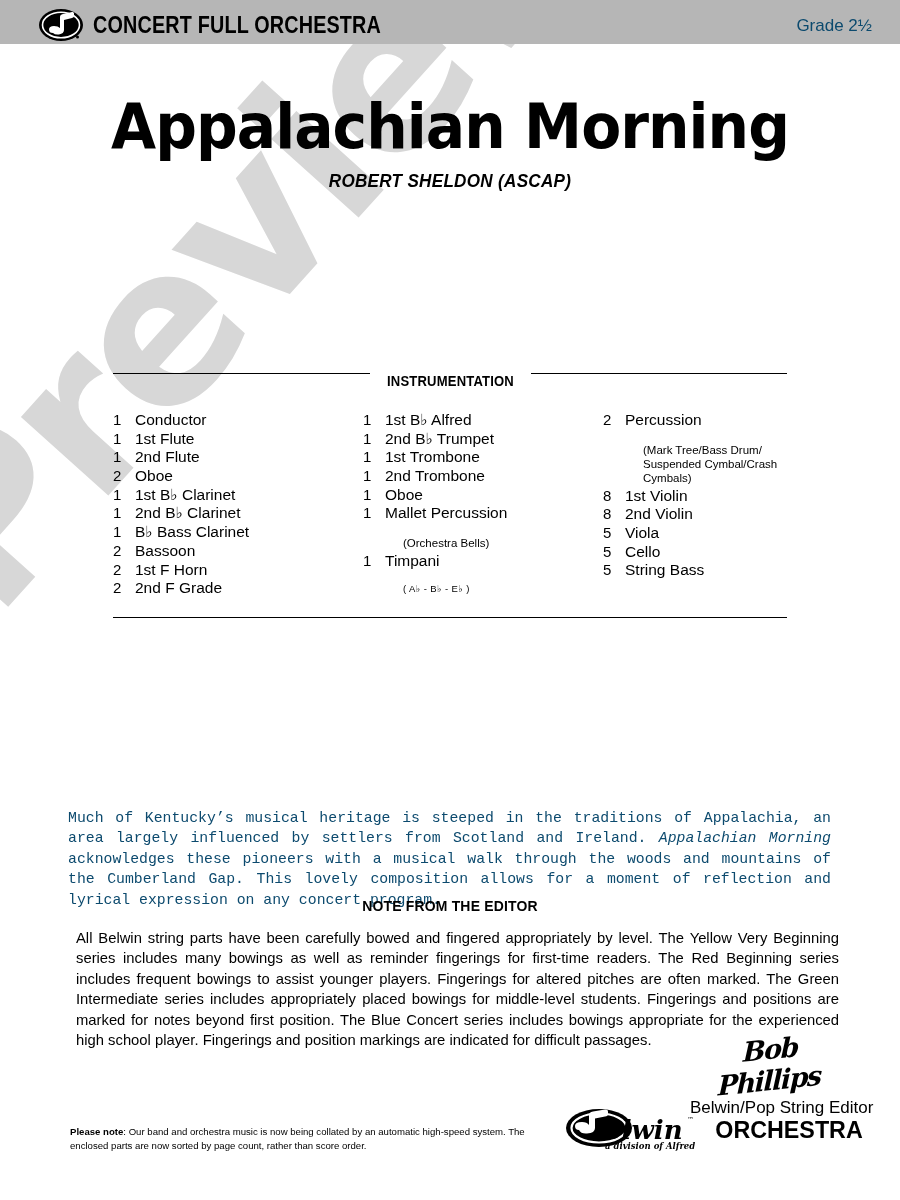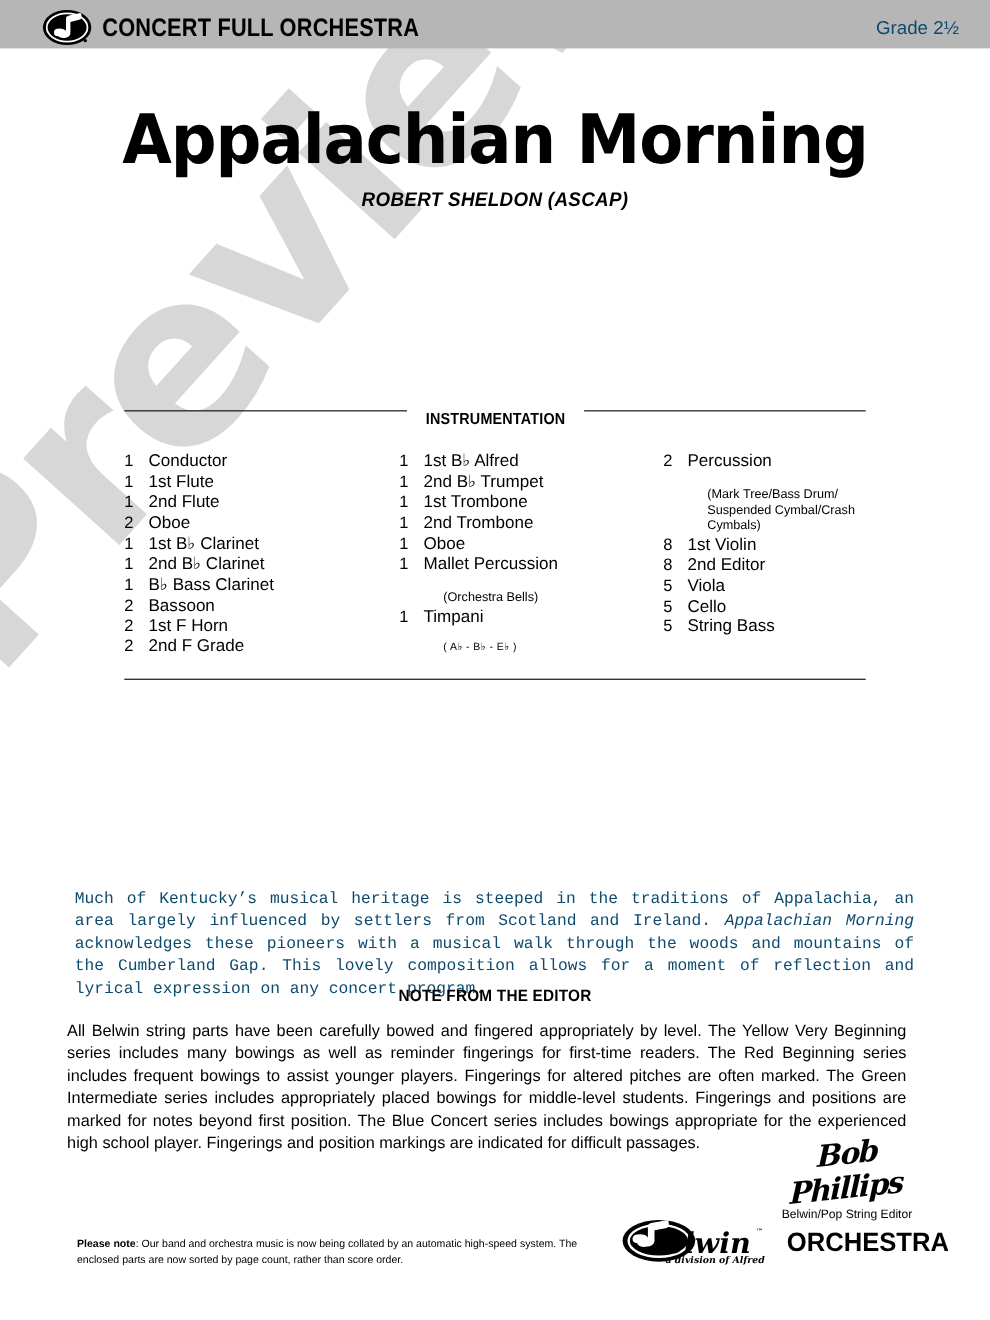--- a/index.html
+++ b/index.html
@@ -217,21 +217,21 @@
     text-align: center;
     font-family: "Liberation Sans", sans-serif;
     font-weight: 700;
     font-size: 15px;
     letter-spacing: 0.2px;
     transform: scaleX(0.93);
     color: #000;
   }
   #editor-note {
     position: absolute;
-    left: 61px;
+    left: 76px;
     top: 928px;
     width: 763px;
     font-family: "Liberation Sans", sans-serif;
     font-size: 14.8px;
     line-height: 1.38;
     text-align: justify;
     color: #000;
   }
 
   
@@ -248,21 +248,21 @@
     font-weight: 700;
     font-size: 27px;
     letter-spacing: -1.5px;
     transform: rotate(-6deg) skewX(-8deg);
     display: inline-block;
     color: #000;
   }
   #signature-title {
     margin-top: 2px;
     font-family: "Liberation Sans", sans-serif;
-    font-size: 11px;
+    font-size: 17px;
     color: #000;
     white-space: nowrap;
   }
 
   
   #footer-note {
     position: absolute;
     left: 70px;
     top: 1125px;
     width: 470px;
@@ -414,21 +414,21 @@
           <span class="instr-qty">2</span>
           <span class="instr-name">Percussion</span>
         </div>
         <div class="instr-sub wrap">(Mark Tree/Bass Drum/ Suspended Cymbal/Crash Cymbals)</div>
         <div class="instr-row">
           <span class="instr-qty">8</span>
           <span class="instr-name">1st Violin</span>
         </div>
         <div class="instr-row">
           <span class="instr-qty">8</span>
-          <span class="instr-name">2nd Editor</span>
+          <span class="instr-name">2nd Violin</span>
         </div>
         <div class="instr-row">
           <span class="instr-qty">5</span>
           <span class="instr-name">Viola</span>
         </div>
         <div class="instr-row">
           <span class="instr-qty">5</span>
           <span class="instr-name">Cello</span>
         </div>
         <div class="instr-row">

